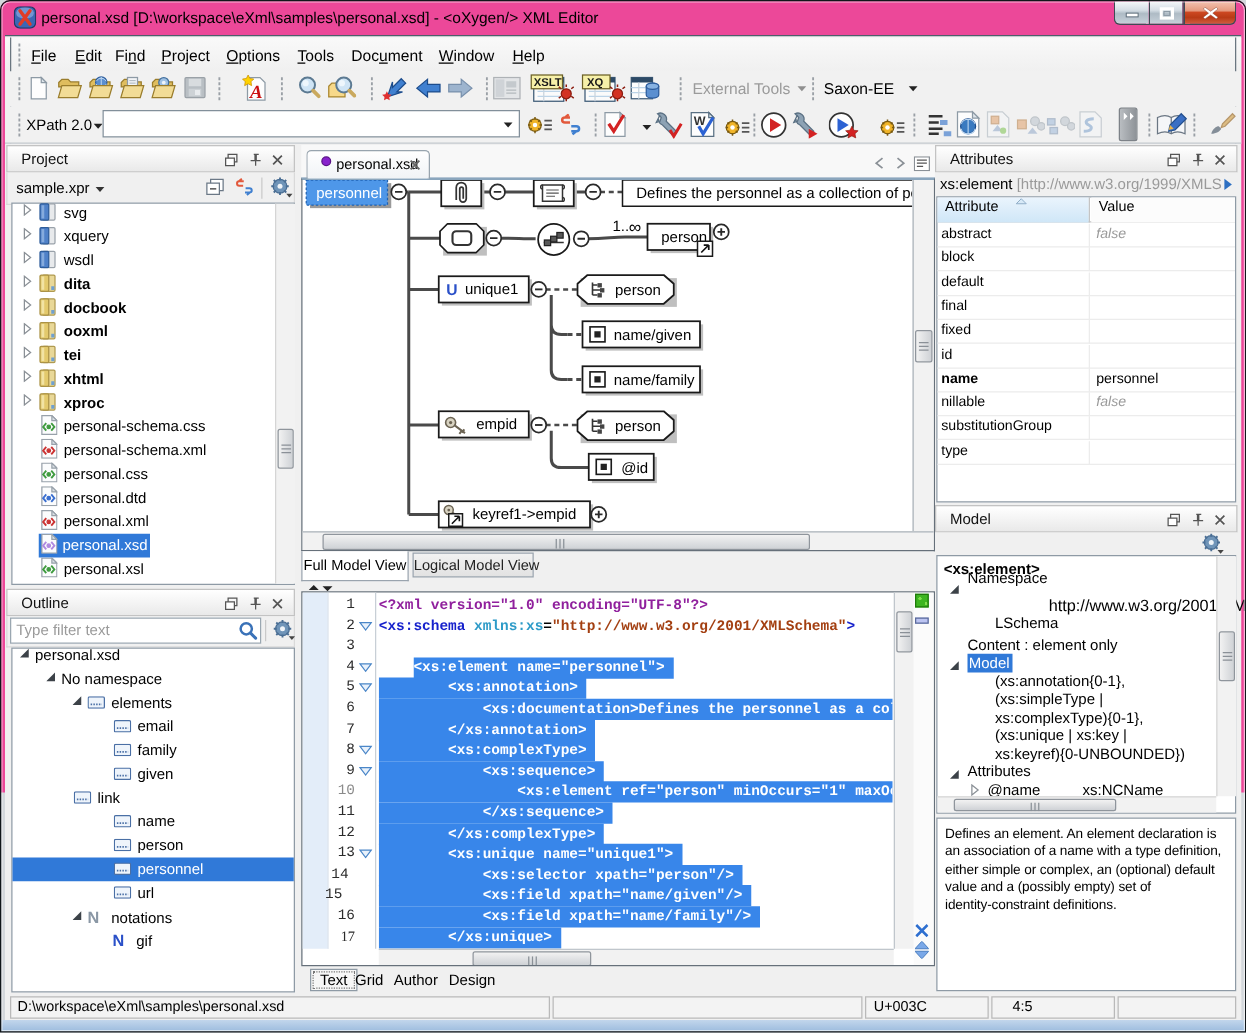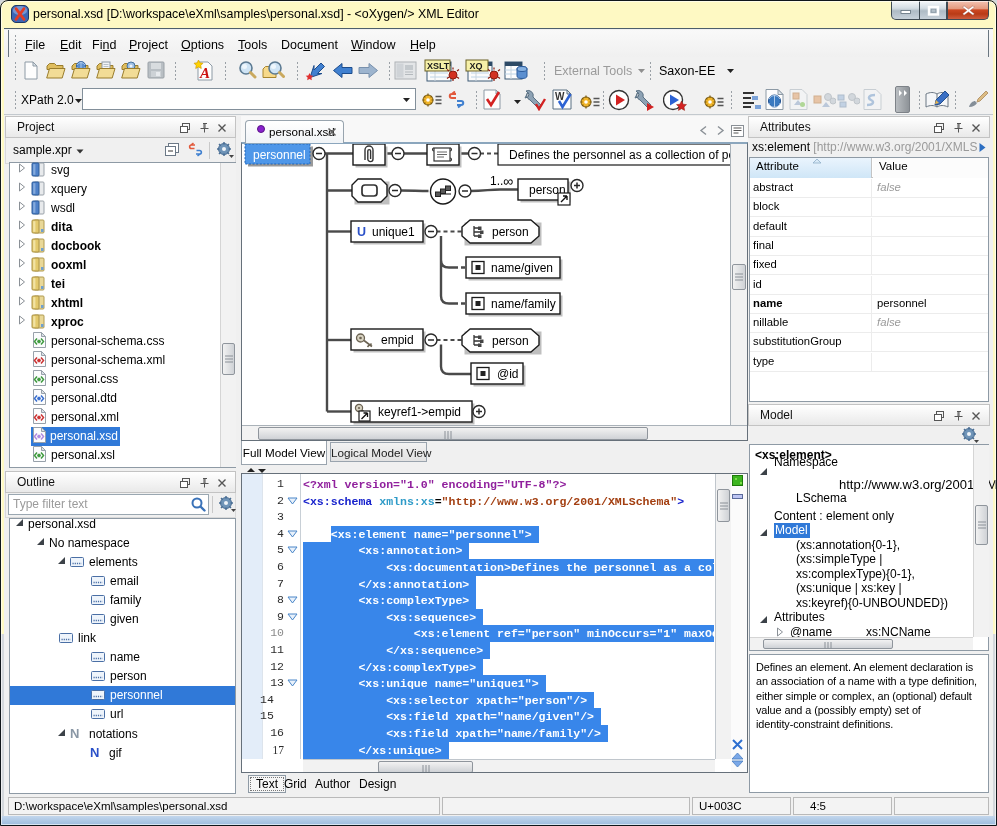--- a/index.html
+++ b/index.html
@@ -1,16 +1,16 @@
 <!DOCTYPE html>
 <html><head><meta charset="utf-8"><style>
 *{margin:0;padding:0;box-sizing:border-box}
 html,body{width:997px;height:826px;overflow:hidden;font-family:"Liberation Sans",sans-serif;background:#d4d8dc}
 svg{display:block}
-#win{position:absolute;left:0;top:0;width:997px;height:634px;background:#fef9c3;border-radius:8px 8px 0 0}
+#win{position:absolute;left:0;top:0;width:997px;height:634px;background:#ec4899;border-radius:8px 8px 0 0}
 #frameborder{position:absolute;left:0;top:0;width:997px;height:826px;border:1px solid #10161a;border-radius:8px 8px 0 0;z-index:90;pointer-events:none;box-shadow:inset 0 0 0 1px rgba(255,255,255,.6)}
 #titletxt{position:absolute;left:33px;top:7px;font-size:12.4px;color:#000;z-index:5}
 #titleico{position:absolute;left:11px;top:5px;z-index:5}
 #winbtns{position:absolute;right:8px;top:1px;height:19px;display:flex;z-index:6}
 .wb{height:19px;border:1px solid #3f4b54;border-top:none;display:flex;align-items:center;justify-content:center;background:linear-gradient(#f5f8fa,#d4dde4 40%,#aebbc5 55%,#c7d1da)}
 .wb.min{width:29px;border-radius:0 0 0 5px}
 .wb.max{width:27px;border-left:none}
 .wb.close{width:42px;border-radius:0 0 5px 0;border-left:1px solid #3f4b54;background:linear-gradient(#f3c3b2,#e59a7f 42%,#cc4721 50%,#b93b16 72%,#cf5d3f)}
 #client{position:absolute;left:4px;top:28px;width:989px;height:788px;background:#f0f0f0;border-top:1px solid #4d5f6b;z-index:2}
 #menubar{position:absolute;left:0;top:1px;width:989px;height:27px;font-size:12.5px;color:#000;background:linear-gradient(#f9f9f9,#f0f0f0)}
@@ -712,21 +712,21 @@
             <svg style="position:absolute;right:3px;top:138.8px" width="11" height="8">
               <path d="M1 1 h9 l-4.5 6 z" fill="#e8f1fb" stroke="#4a86c8"></path>
             </svg>
             <div style="position:absolute;right:17px;top:151.4px;width:24px;text-align:right;font-size:11.5px;font-family:'Liberation Mono',monospace;color:#8a8a8a;line-height:16.6px">10</div>
             <div style="position:absolute;right:17px;top:168.0px;width:24px;text-align:right;font-size:11.5px;font-family:'Liberation Mono',monospace;color:#2b2b2b;line-height:16.6px">11</div>
             <div style="position:absolute;right:17px;top:184.6px;width:24px;text-align:right;font-size:11.5px;font-family:'Liberation Mono',monospace;color:#2b2b2b;line-height:16.6px">12</div>
             <div style="position:absolute;right:17px;top:201.2px;width:24px;text-align:right;font-size:11.5px;font-family:'Liberation Mono',monospace;color:#2b2b2b;line-height:16.6px">13</div>
             <svg style="position:absolute;right:3px;top:205.2px" width="11" height="8">
               <path d="M1 1 h9 l-4.5 6 z" fill="#e8f1fb" stroke="#4a86c8"></path>
             </svg>
-            <div style="position:absolute;right:17px;top:217.8px;width:24px;text-align:left;font-size:11.5px;font-family:'Liberation Mono',monospace;color:#2b2b2b;line-height:16.6px">14</div>
+            <div style="position:absolute;right:17px;top:217.8px;width:24px;text-align:center;font-size:11.5px;font-family:'Liberation Mono',monospace;color:#2b2b2b;line-height:16.6px">14</div>
             <div style="position:absolute;right:17px;top:234.4px;width:24px;text-align:left;font-size:11.5px;font-family:'Liberation Mono',monospace;color:#2b2b2b;line-height:16.6px">15</div>
             <div style="position:absolute;right:17px;top:251.0px;width:24px;text-align:right;font-size:11.5px;font-family:'Liberation Mono',monospace;color:#2b2b2b;line-height:16.6px">16</div>
             <div style="position:absolute;right:17px;top:267.6px;width:24px;text-align:right;font-size:11.5px;font-family:Liberation Serif, serif;color:#2b2b2b;line-height:16.6px">17</div>
           </div>
   <div style="position:absolute;left:58px;top:0;width:1px;height:285px;background:#c8cfd6"></div>
   <div id="code" style="position:absolute;left:61px;top:2px;width:411px;height:283px;overflow:hidden">
             <div class="cl" style="top:0.0px"><span class="pi">&lt;?xml version="1.0" encoding="UTF-8"?&gt;</span></div>
             <div class="cl" style="top:16.6px"><span class="tg">&lt;xs:schema</span><span class="an"> xmlns:xs</span>=<span class="av">"http://www.w3.org/2001/XMLSchema"</span><span class="tg">&gt;</span></div>
             <div class="cl" style="top:33.2px"></div>
             <div class="cl" style="top:49.8px">    <span class="sb">&lt;xs:element name="personnel"&gt; </span></div>
@@ -789,21 +789,21 @@
             <rect x="1.5" y="4.5" width="7" height="6" fill="#fff" stroke="#555"></rect>
           </svg>
  <svg class="pb" style="right:25px" width="12" height="12">
             <path d="M5 1.5 h4 M6 1.5 v5 h-3.5 M7 1.5 v5 h3.5 M6 6.5 h1 M6.5 6.5 v4" stroke="#555" fill="none"></path>
           </svg>
  <svg class="pb" style="right:7px" width="12" height="12">
             <path d="M2.5 2.5 l7 7 M9.5 2.5 l-7 7" stroke="#555" stroke-width="1.4"></path>
           </svg>
 </div>
 <div style="position:absolute;left:744px;top:22px;width:242px;height:19px;background:#f0f0f0;font-size:12px;line-height:19px;white-space:nowrap;overflow:hidden">
- <span style="margin-left:4px;color:#000">xs:element </span><span style="color:#9a9a9a">[http://www.w3.org/2001/XMLS</span>
+ <span style="margin-left:4px;color:#000">xs:element </span><span style="color:#9a9a9a">[http://www.w3.org/1999/XMLS</span>
  <svg style="position:absolute;right:3px;top:4px" width="9" height="11">
             <path d="M1.5 1 L7.5 5.5 L1.5 10 z" fill="#2d6fc2"></path>
           </svg>
 </div>
 <div id="attrtbl" style="position:absolute;left:745px;top:41px;width:240px;height:245px;background:#fff;border:1px solid #8e9aa5">
           <div style="position:absolute;left:0;top:0;width:238px;height:20px;border-bottom:1px solid #c4c4c4;font-size:11.5px">
             <div style="position:absolute;left:0;top:0;width:122px;height:20px;background:linear-gradient(#eaf4fd,#cfe6f7);border-right:1px solid #c4c4c4;padding:2px 0 0 6px">Attribute<svg style="position:absolute;left:62px;top:0px" width="10" height="6">
                 <path d="M1 5 L5 1 L9 5 z" fill="#d7e9f7" stroke="#90aec8" stroke-width="0.8"></path>
               </svg></div>
             <div style="position:absolute;left:123px;top:0;width:115px;height:20px;background:#fcfcfc;padding:2px 0 0 6px">Value</div>

